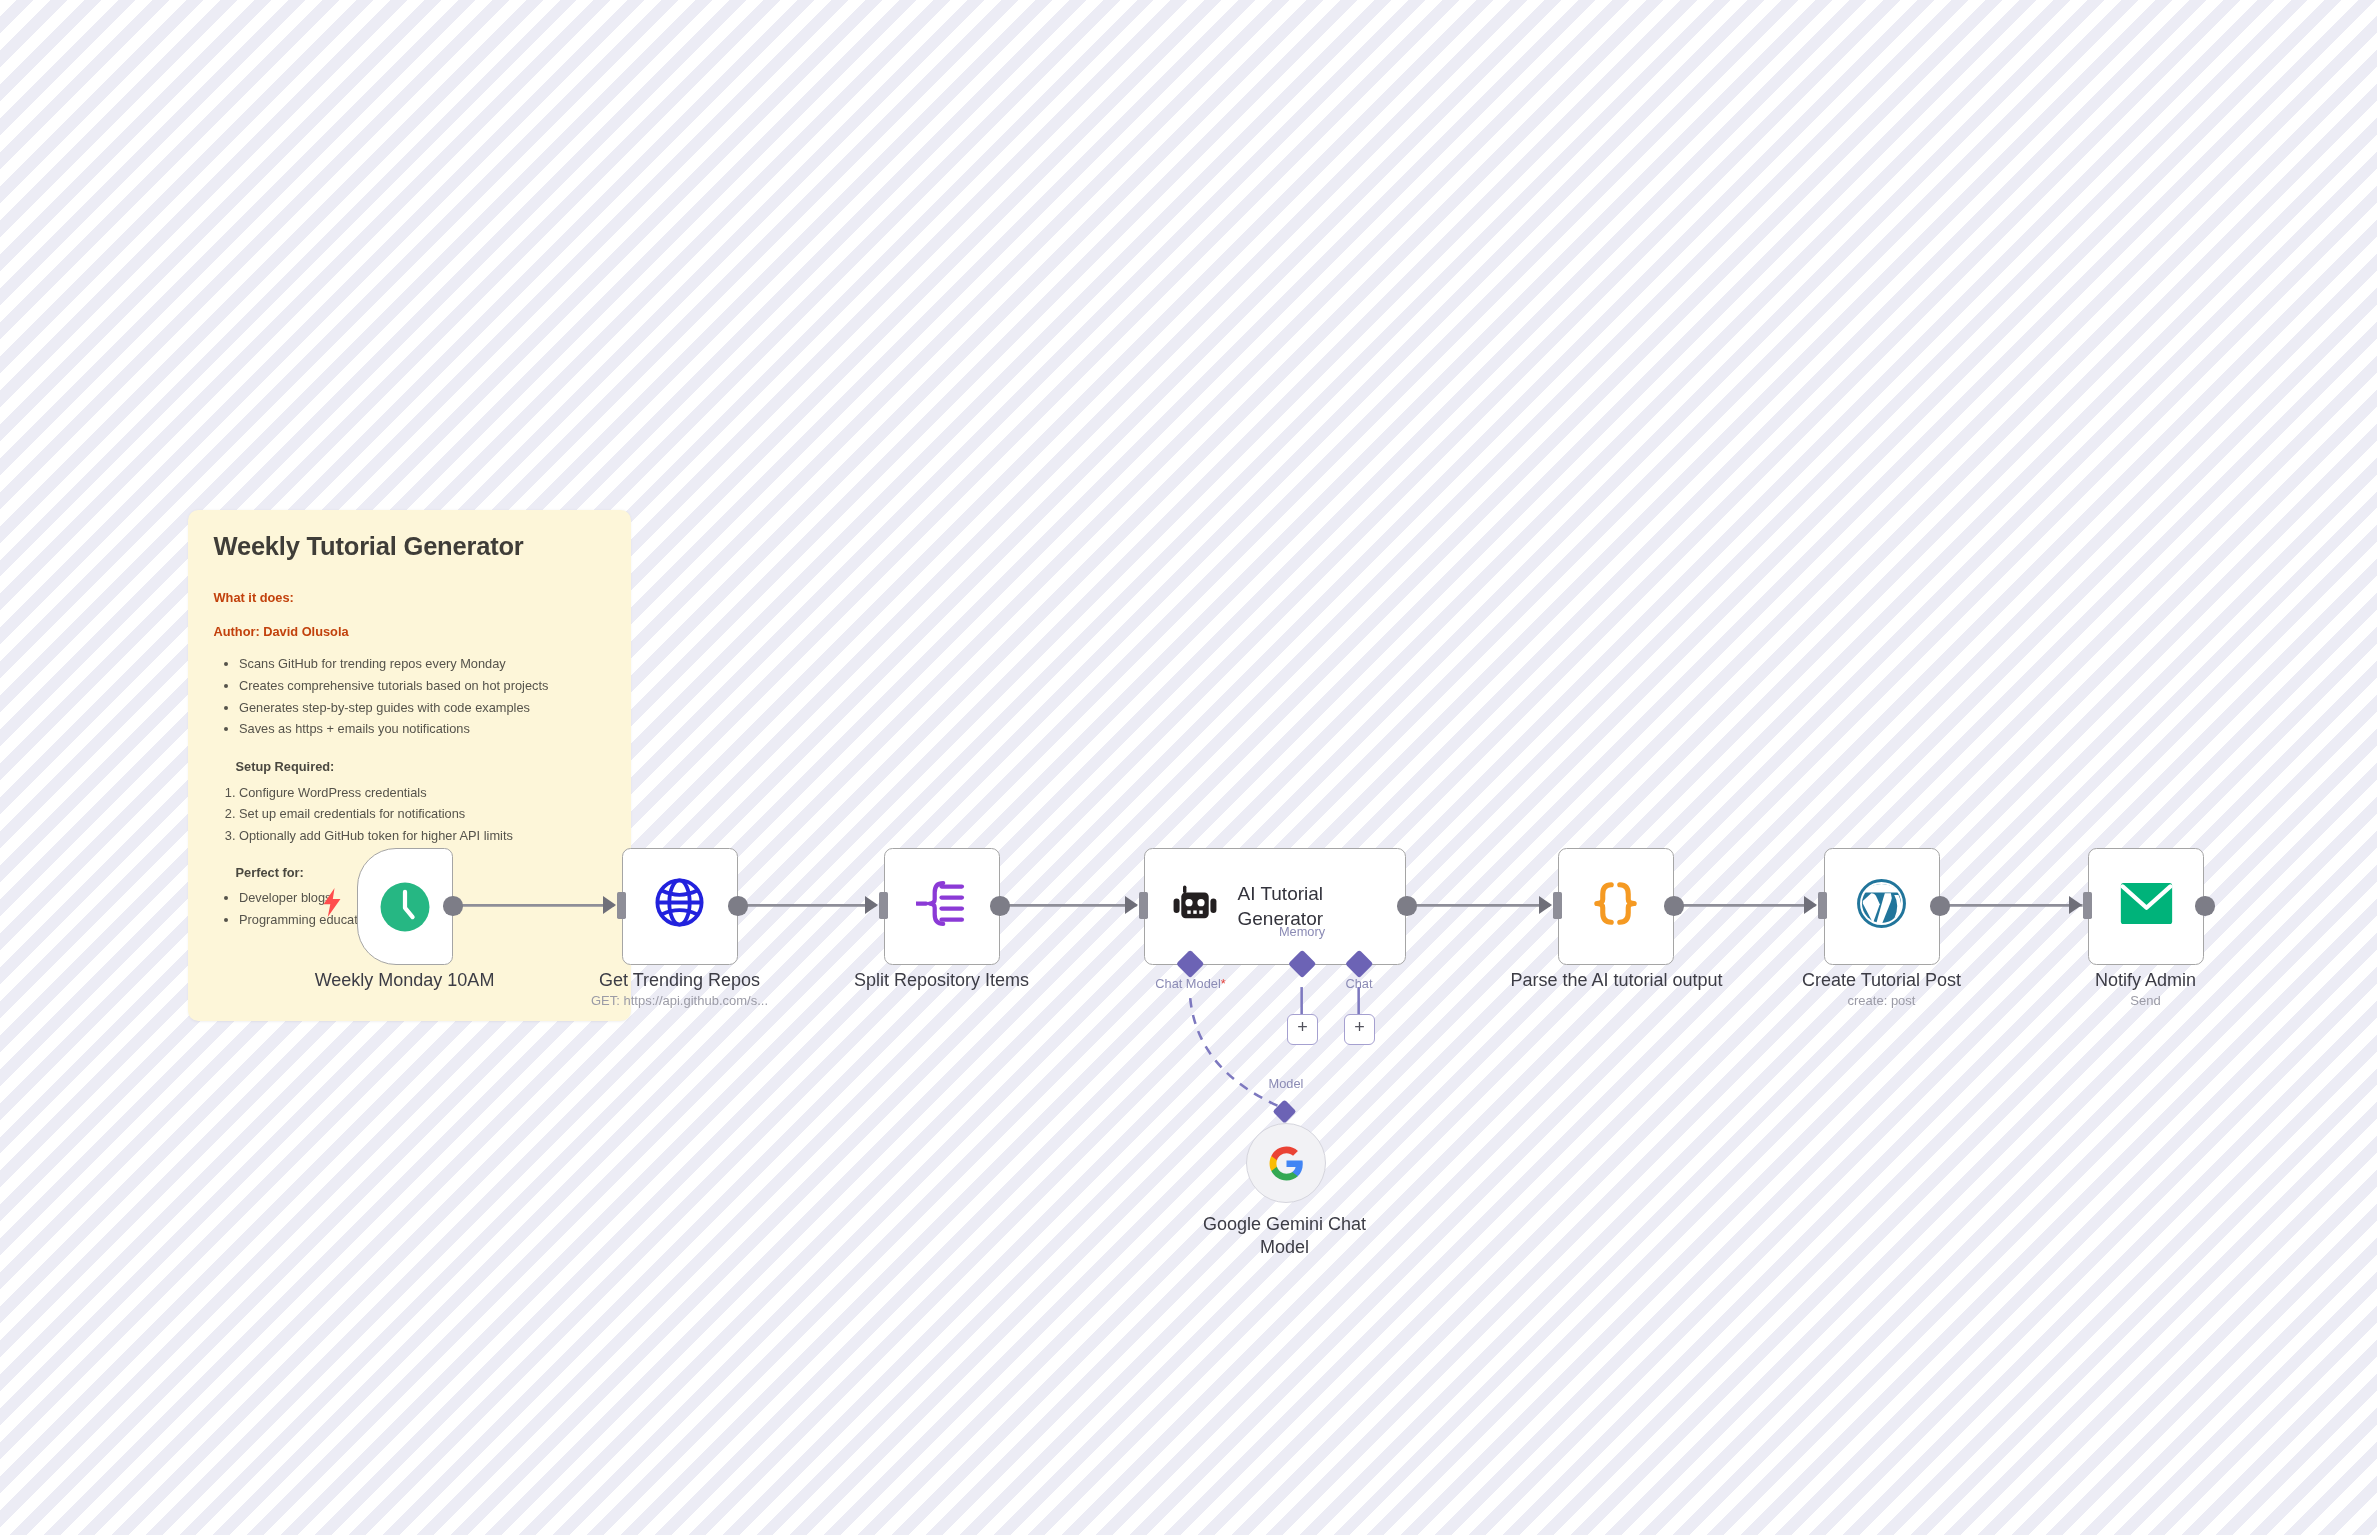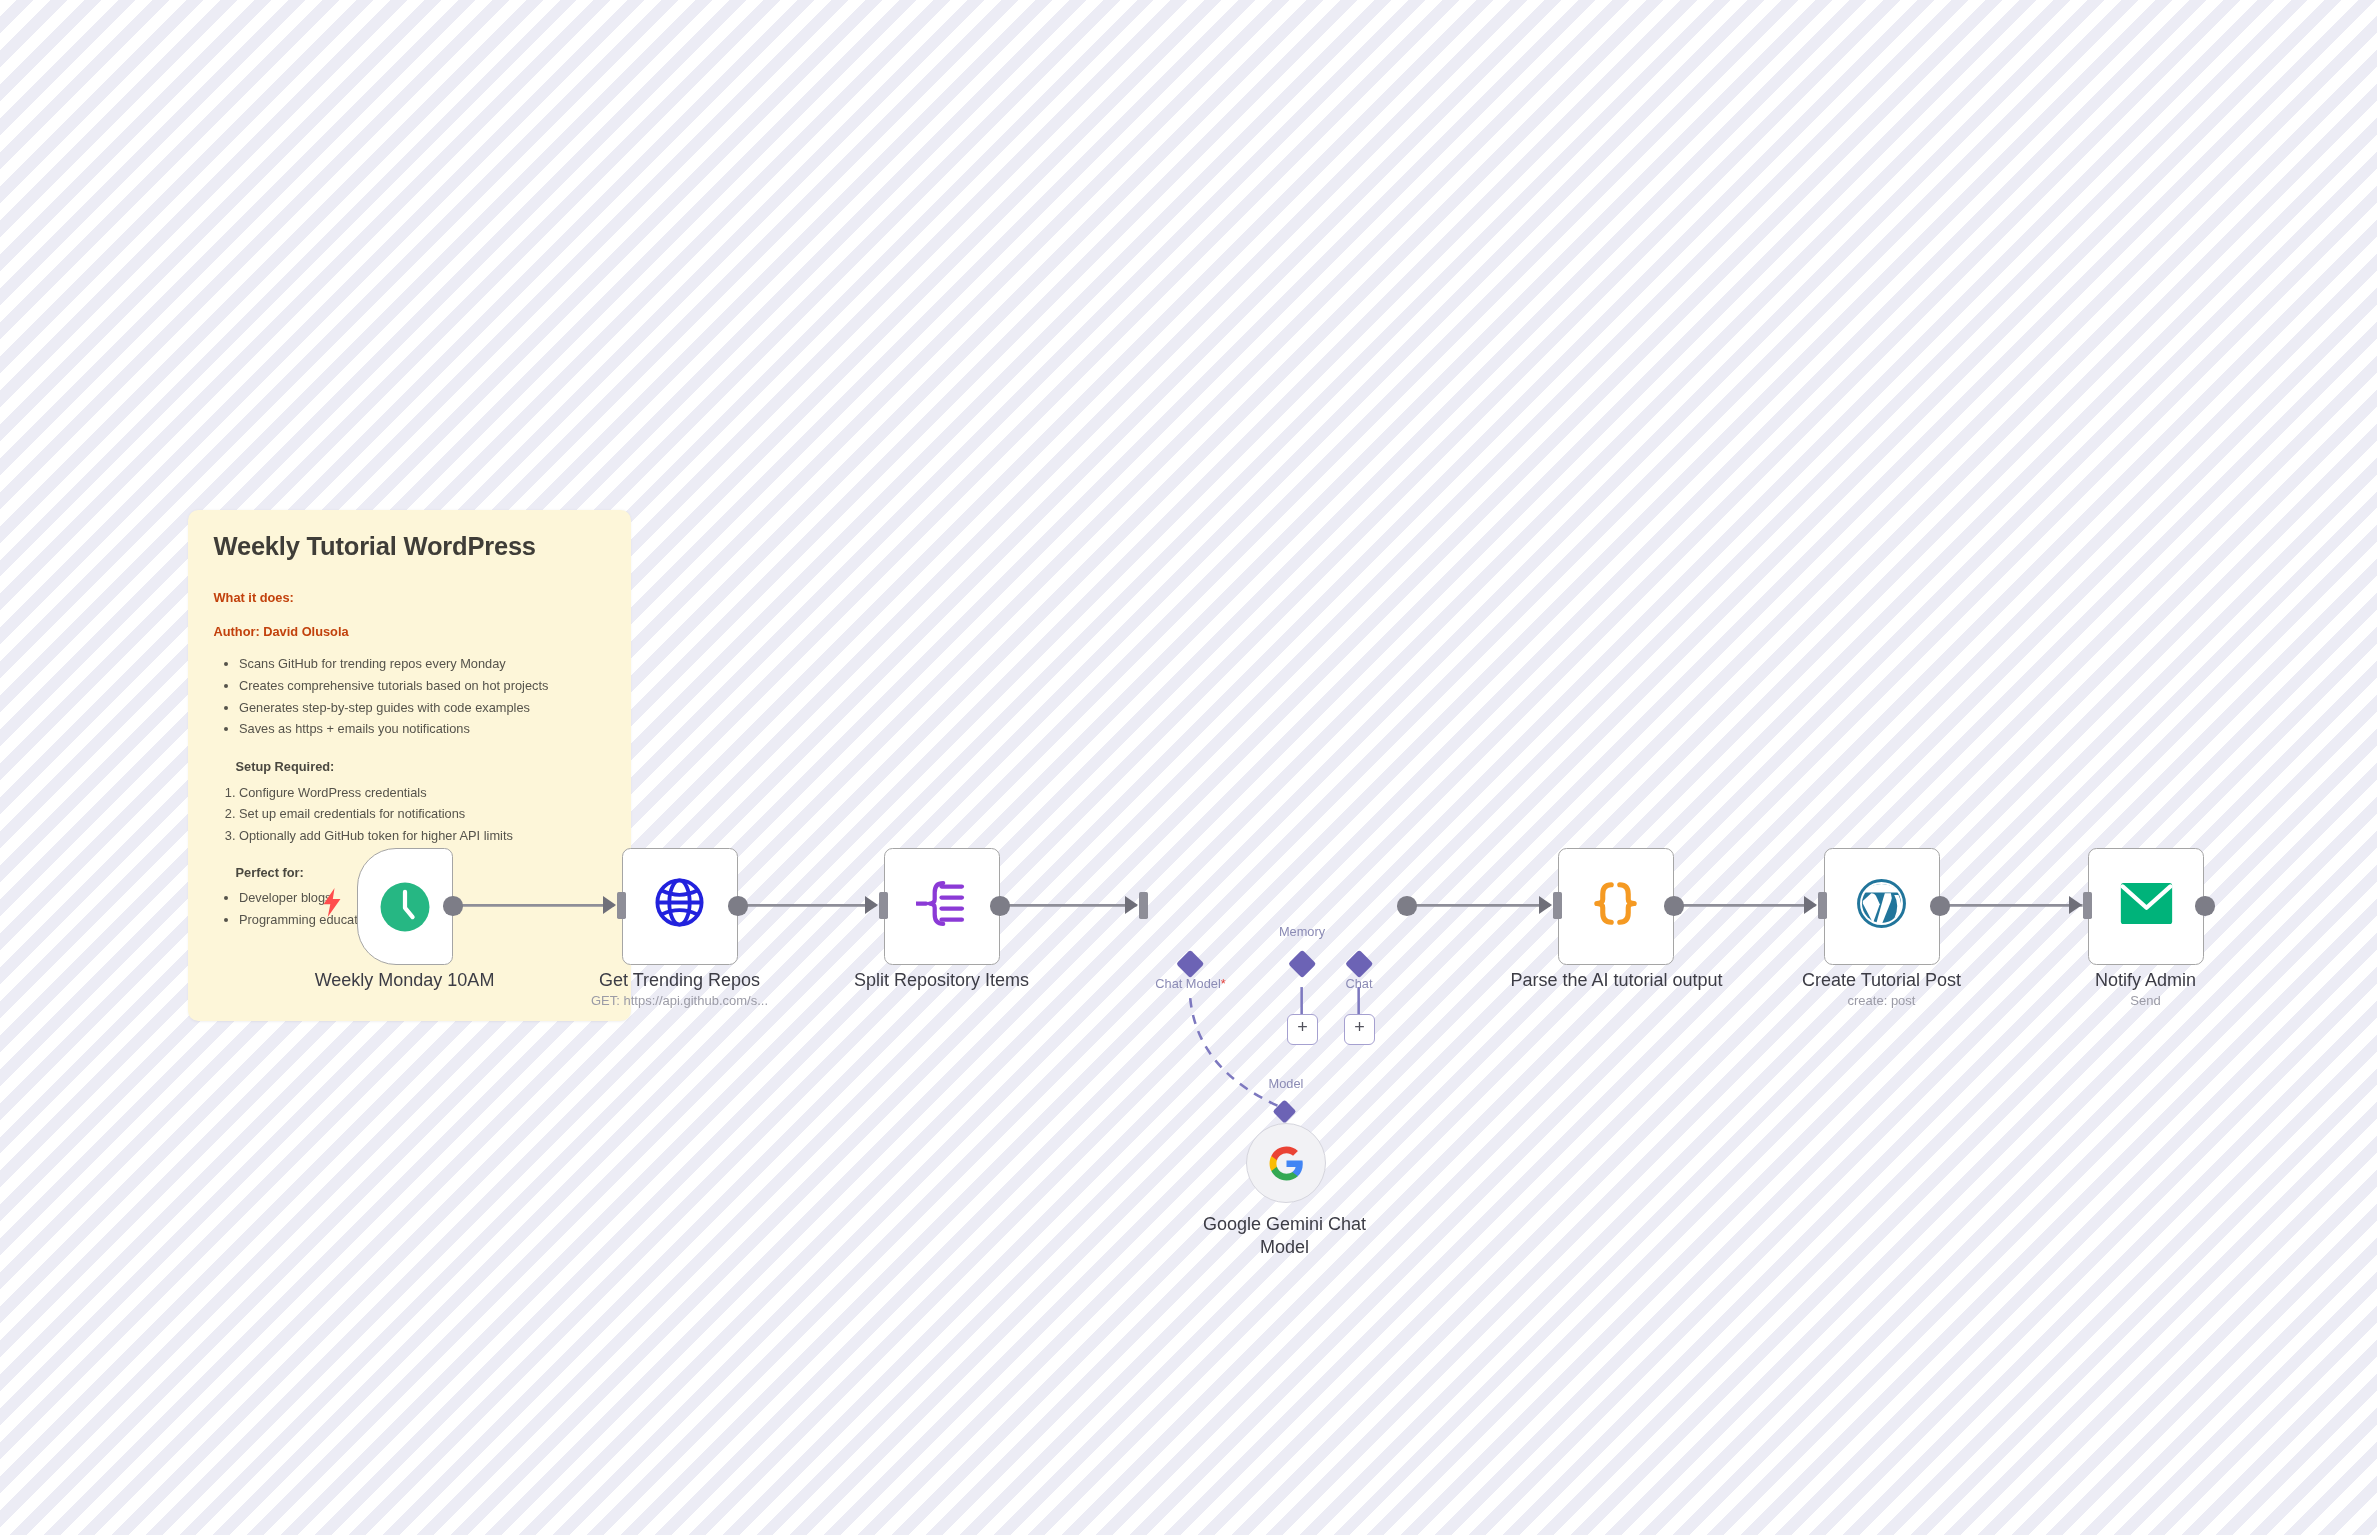--- a/index.html
+++ b/index.html
@@ -197,21 +197,21 @@
   }
 
   svg { display: block; }
 </style>
 </head>
 <body>
 
 <div id="canvas">
 
   <div id="sticky">
-    <h1>Weekly Tutorial WordPress</h1>
+    <h1>Weekly Tutorial Generator</h1>
     <p class="sn-strong">What it does:</p>
     <p class="sn-strong tight">Author: David Olusola</p>
     <ul class="sn-list">
       <li>Scans GitHub for trending repos every Monday</li>
       <li>Creates comprehensive tutorials based on hot projects</li>
       <li>Generates step-by-step guides with code examples</li>
       <li>Saves as https + emails you notifications</li>
     </ul>
     <p class="sn-sub-head">Setup Required:</p>
     <ol class="sn-ol">
@@ -286,20 +286,37 @@
       <line x1="30" y1="10" x2="54" y2="10" stroke="#8b3ad6" stroke-width="5" stroke-linecap="round"></line>
       <line x1="30" y1="23" x2="54" y2="23" stroke="#8b3ad6" stroke-width="5" stroke-linecap="round"></line>
       <line x1="30" y1="36" x2="54" y2="36" stroke="#8b3ad6" stroke-width="5" stroke-linecap="round"></line>
       <line x1="30" y1="49" x2="54" y2="49" stroke="#8b3ad6" stroke-width="5" stroke-linecap="round"></line>
     </svg>
   </span>
   <div class="port-in" style="left:879px; top:892px;"></div>
   <div class="port-out" style="left:990px; top:896px;"></div>
   <div class="node-title" style="left:814px; top:969px; width:255px;">Split Repository Items</div>
 
+  <div class="node wide" style="left:1144px; top:848px; width:262px; height:117px;">
+    <span>
+      <svg width="48" height="48" viewBox="0 0 56 56">
+        <rect x="14" y="3" width="4" height="9" rx="2" fill="#231f20"></rect>
+        <rect x="12" y="11" width="32" height="30" rx="5" fill="#231f20"></rect>
+        <rect x="3" y="18" width="7" height="17" rx="3.5" fill="#231f20"></rect>
+        <rect x="46" y="18" width="7" height="17" rx="3.5" fill="#231f20"></rect>
+        <circle cx="21" cy="23" r="4.2" fill="#ffffff"></circle>
+        <circle cx="35" cy="23" r="4.2" fill="#ffffff"></circle>
+        <rect x="19" y="32" width="4" height="4" fill="#ffffff"></rect>
+        <rect x="26" y="32" width="4" height="4" fill="#ffffff"></rect>
+        <rect x="33" y="32" width="4" height="4" fill="#ffffff"></rect>
+      </svg>
+    </span>
+    <div class="node-inner-label">AI Tutorial
+Generator</div>
+  </div>
   <div class="port-in" style="left:1139px; top:892px;"></div>
   <div class="port-out" style="left:1397px; top:896px;"></div>
 
   <div class="port-diamond" style="left:1180px; top:954px;"></div>
   <div class="port-label" style="left:1129px; top:976px; width:123px;">
     <span>Chat Model</span><span class="req-star">*</span>
   </div>
 
   <div class="port-diamond" style="left:1292px; top:954px;"></div>
   <div class="port-label" style="left:1249px; top:924px; width:106px;">Memory</div>

